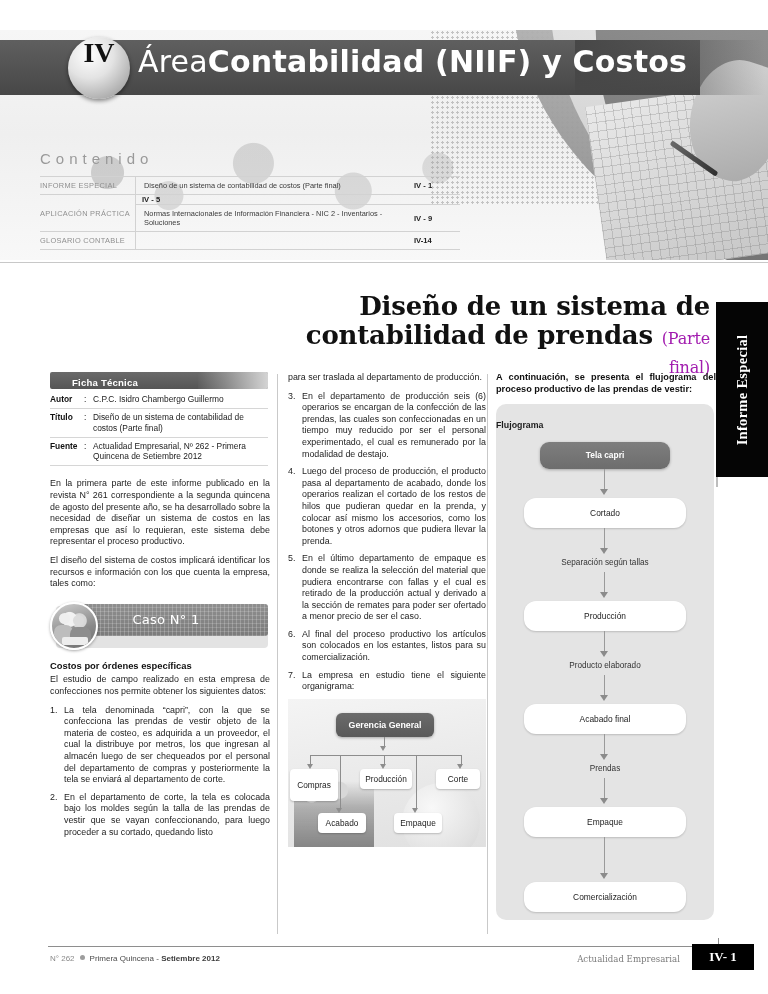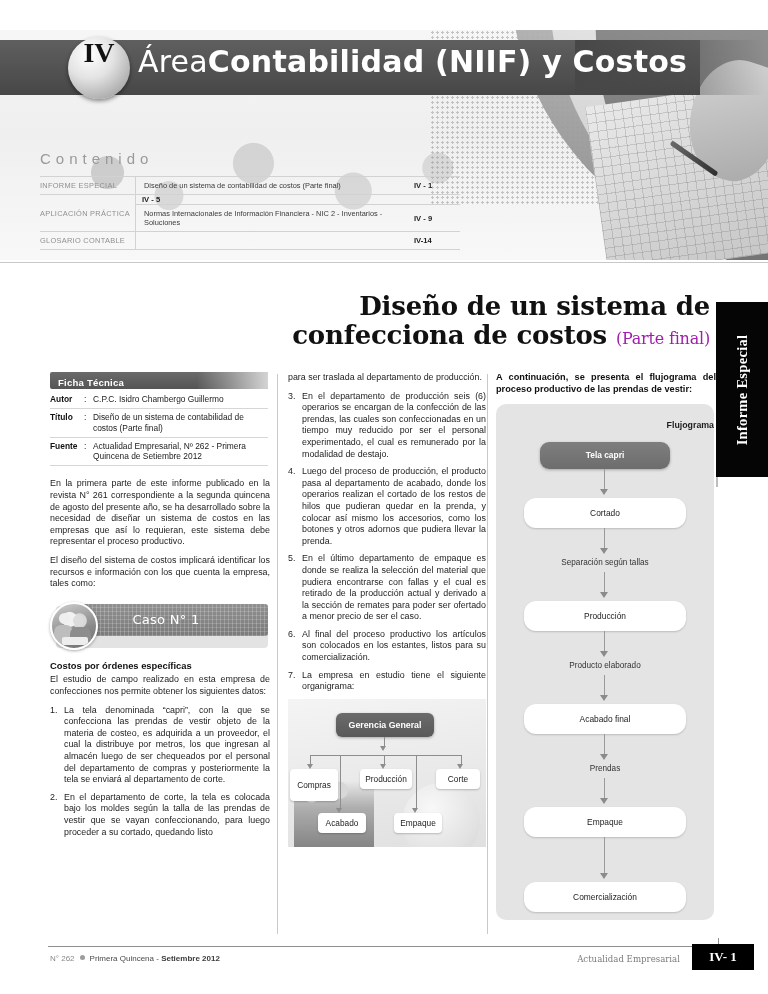--- a/index.html
+++ b/index.html
@@ -163,21 +163,21 @@
     position:relative;height:17px;width:218px;
     background:linear-gradient(180deg,#6a6a6a,#555);
     border-radius:2px;overflow:hidden;
   }
   .ficha-head:after{
     content:"";position:absolute;right:0;top:0;width:70px;height:17px;
     background:linear-gradient(100deg,rgba(255,255,255,0) 0%,rgba(255,255,255,.28) 40%,rgba(255,255,255,.75) 100%);
   }
   .ficha-head span{
     position:relative;z-index:2;color:#fff;font-size:9.6px;font-weight:700;
-    line-height:17px;padding-left:8px;letter-spacing:.2px;
+    line-height:17px;padding-left:22px;letter-spacing:.2px;
   }
   .ficha-body{padding-top:2px;}
   .ficha-row{display:flex;border-bottom:1px solid #d6d6d6;padding:3px 0 3.5px 0;}
   .ficha-row:last-child{border-bottom:1px solid #d6d6d6;}
   .fk{width:34px;flex:0 0 34px;font-size:8.4px;font-weight:700;color:#111;}
   .fc{width:9px;flex:0 0 9px;font-size:8.4px;color:#111;}
   .fv{flex:1;font-size:8.4px;line-height:10.6px;color:#222;}
 
   
   .caso{position:relative;width:218px;height:46px;margin:12px 0 12px 0;}
@@ -248,21 +248,21 @@
   }
   .org-line{position:absolute;background:#8d8d8d;}
   .org-arrow{position:absolute;width:0;height:0;border-left:3.5px solid transparent;border-right:3.5px solid transparent;border-top:5px solid #8d8d8d;}
 
   
   .flu-lead{font-size:9.2px;font-weight:700;line-height:11.8px;color:#111;text-align:justify;margin:0 0 8px 0;}
   .flu-box{
     position:relative;width:218px;height:516px;background:#e4e4e4;border-radius:10px;
   }
   .flu-title{
-    position:absolute;left:0;right:0;top:16px;text-align:right;
+    position:absolute;left:0;right:0;top:16px;text-align:left;
     font-size:8.8px;font-weight:700;color:#1d1d1d;
   }
   .flu-node{
     position:absolute;left:28px;width:162px;height:30px;background:#fff;border-radius:12px;
     box-shadow:0 1px 2px rgba(0,0,0,.18);
     display:flex;align-items:center;justify-content:center;
     font-size:8.4px;color:#222;
   }
   .flu-node.dark{
     background:linear-gradient(180deg,#7e7e7e,#6d6d6d);color:#fff;font-weight:700;
@@ -342,21 +342,21 @@
     <div class="toc-sep"></div>
     <div class="toc-ttl"></div>
     <div class="toc-pg">IV-14</div>
   </div>
 </div>
 
 <div class="page-rule"></div>
 
 <div class="title-block">
   <div class="l1">Diseño de un sistema de</div>
-  <div class="l2"><span>confecciona de costos</span> <span class="sub">(Parte final)</span></div>
+  <div class="l2"><span>contabilidad de prendas</span> <span class="sub">(Parte final)</span></div>
 </div>
 
 <div class="side-tab">
   <span>Informe Especial</span>
 </div>
 <div class="side-tab-tail"></div>
 
 <div class="col-div cd1"></div>
 <div class="col-div cd2"></div>
 

